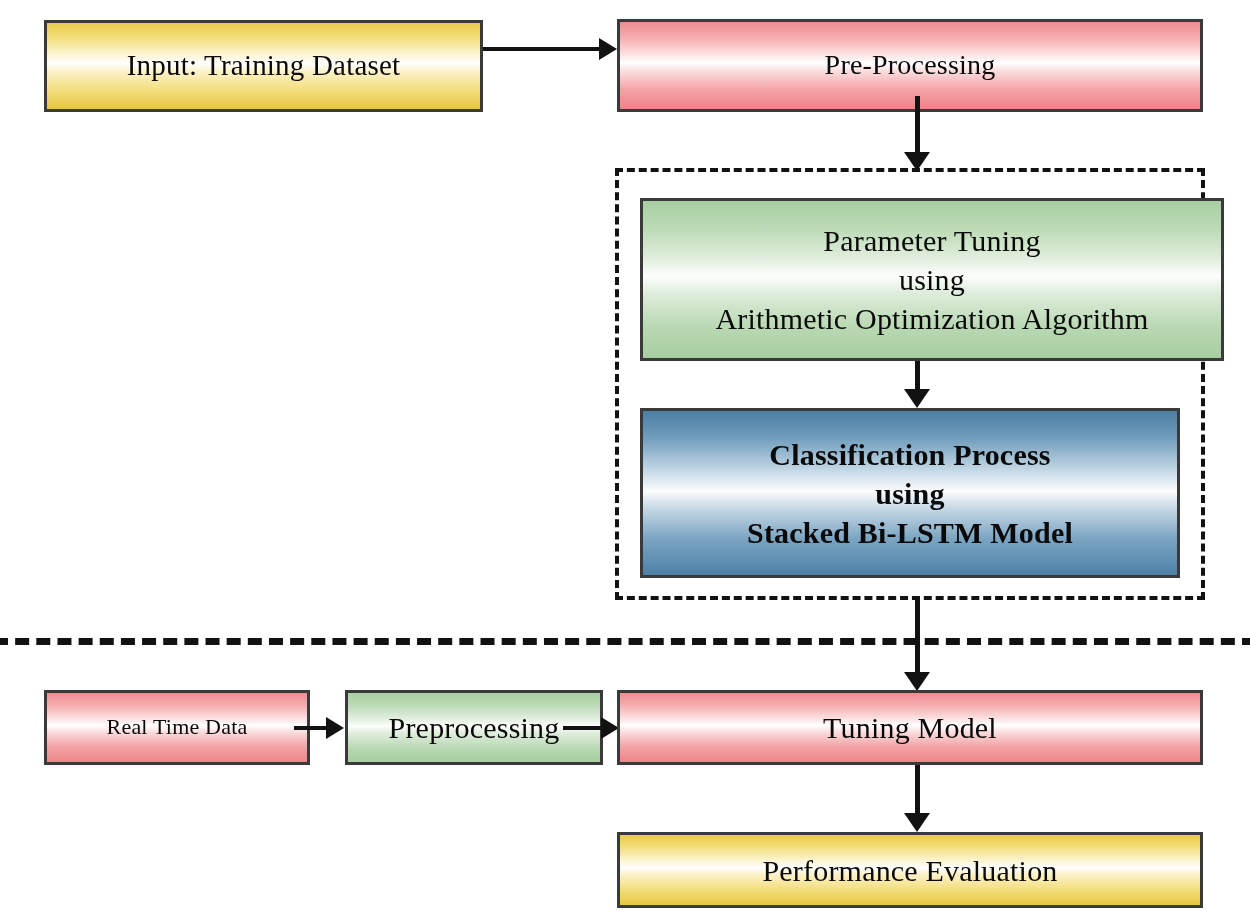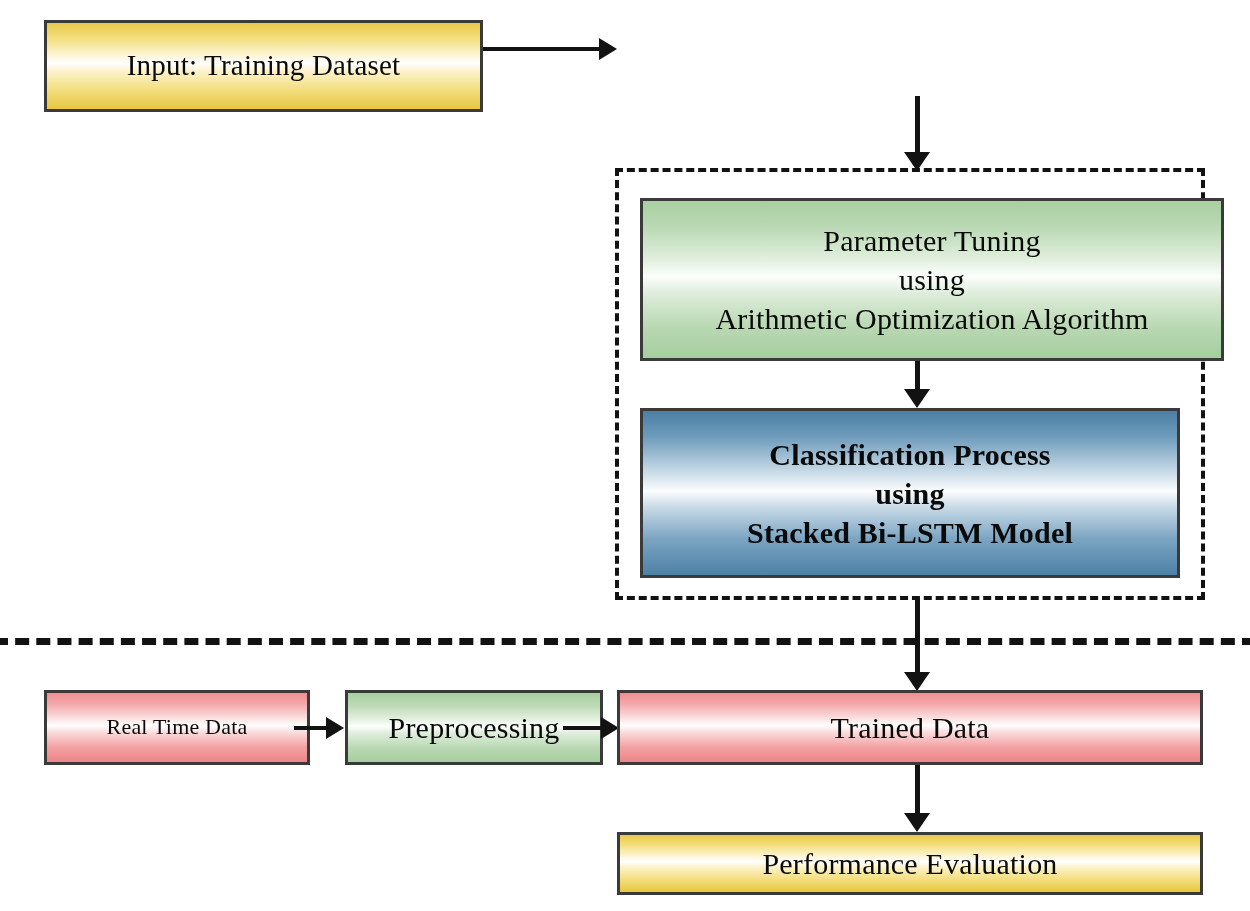--- a/index.html
+++ b/index.html
@@ -96,20 +96,21 @@
     border-top: 19px solid #121212;
   }
 </style>
 </head>
 <body>
 
 <div id="canvas">
 
   <div class="node fill-yellow bold" style="left:44px; top:4px; width:439px; height:92px; font-size:29px;">Input: Training Dataset</div>
 
+  <div class="node fill-pink bold" style="left:617px; top:3px; width:586px; height:93px; font-size:28px;">Pre-Processing</div>
 
   <div class="line-h" style="left:483px; top:47px; width:118px;"></div>
   <div class="arrow-right" style="left:599px; top:38px;"></div>
 
   <div class="line-v" style="left:915px; top:96px; width:5px; height:60px;"></div>
   <div class="arrow-down" style="left:904px; top:152px;"></div>
 
   <div class="dashed-box" style="left:615px; top:168px; width:590px; height:432px;"></div>
 
   <div class="node fill-green" style="left:640px; top:198px; width:584px; height:163px; font-size:30px;">Parameter Tuning
@@ -131,20 +132,20 @@
   <div class="node fill-pink" style="left:44px; top:690px; width:266px; height:75px; font-size:22px;">Real Time Data</div>
 
   <div class="line-h" style="left:294px; top:726px; width:34px;"></div>
   <div class="arrow-right" style="left:326px; top:717px;"></div>
 
   <div class="node fill-green" style="left:345px; top:690px; width:258px; height:75px; font-size:30px;font-family:Liberation Serif, serif;">Preprocessing</div>
 
   <div class="line-h" style="left:563px; top:726px; width:42px;"></div>
   <div class="arrow-right" style="left:601px; top:717px;"></div>
 
-  <div class="node fill-pink" style="left:617px; top:690px; width:586px; height:75px; font-size:30px;">Trained Data</div>
+  <div class="node fill-pink" style="left:617px; top:690px; width:586px; height:75px; font-size:30px;">Tuning Model</div>
 
   <div class="line-v" style="left:915px; top:765px; width:5px; height:52px;"></div>
   <div class="arrow-down" style="left:904px; top:813px;"></div>
 
-  <div class="node fill-yellow" style="left:617px; top:832px; width:586px; height:63px; font-size:30px;">Performance Evaluation</div>
+  <div class="node fill-yellow" style="left:617px; top:832px; width:586px; height:76px; font-size:30px;">Performance Evaluation</div>
 
 </div>
 
 </body></html>

